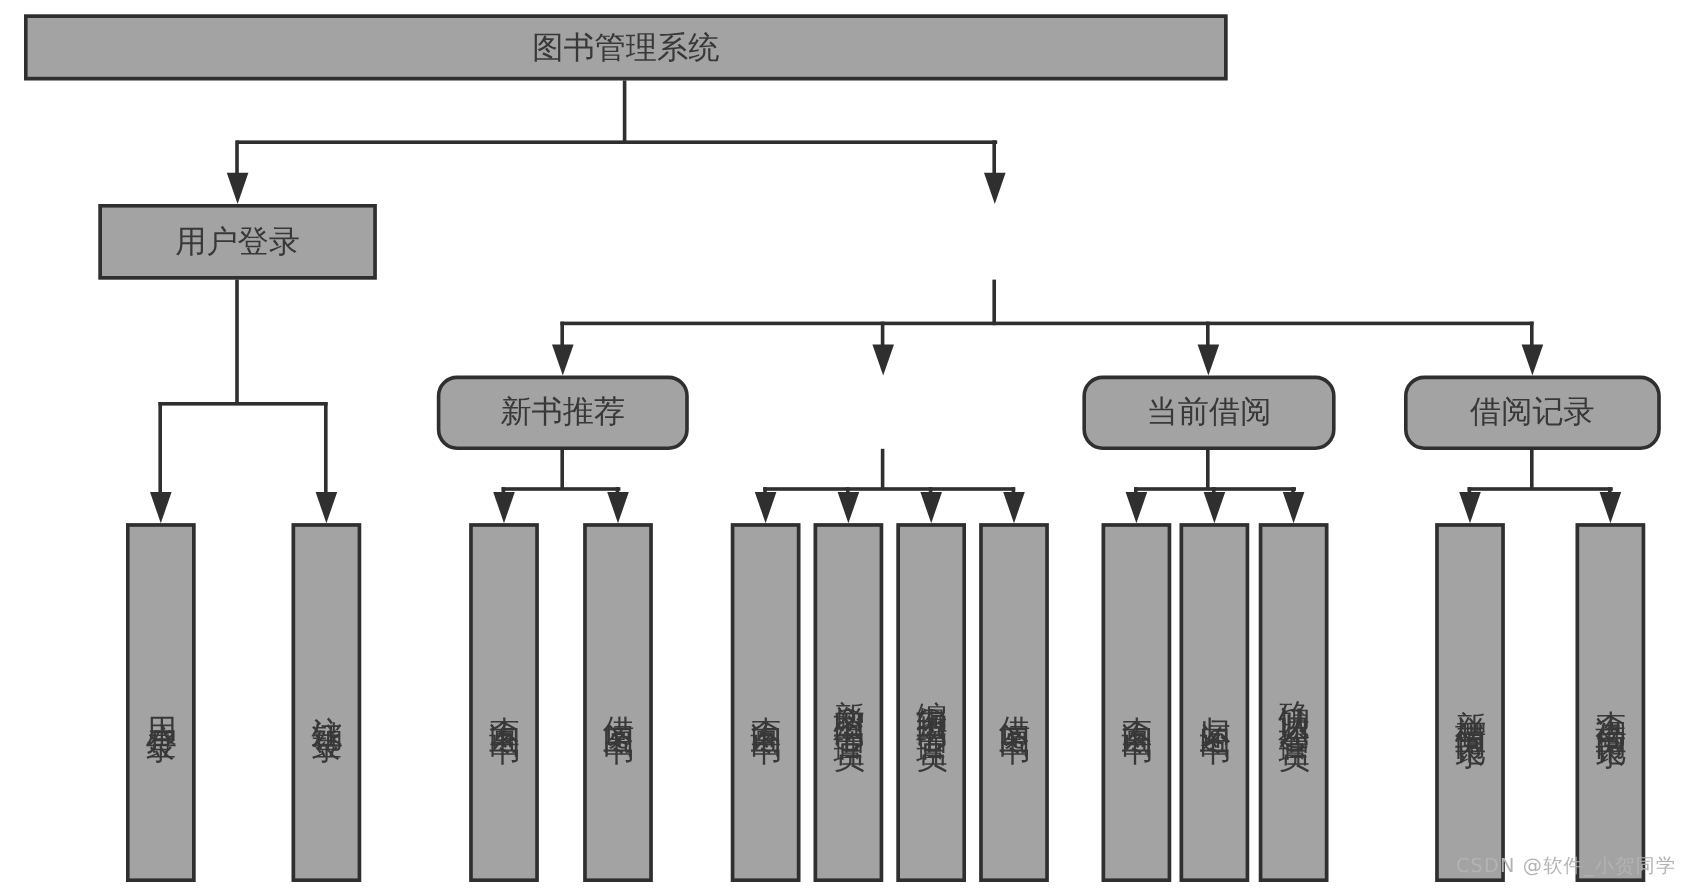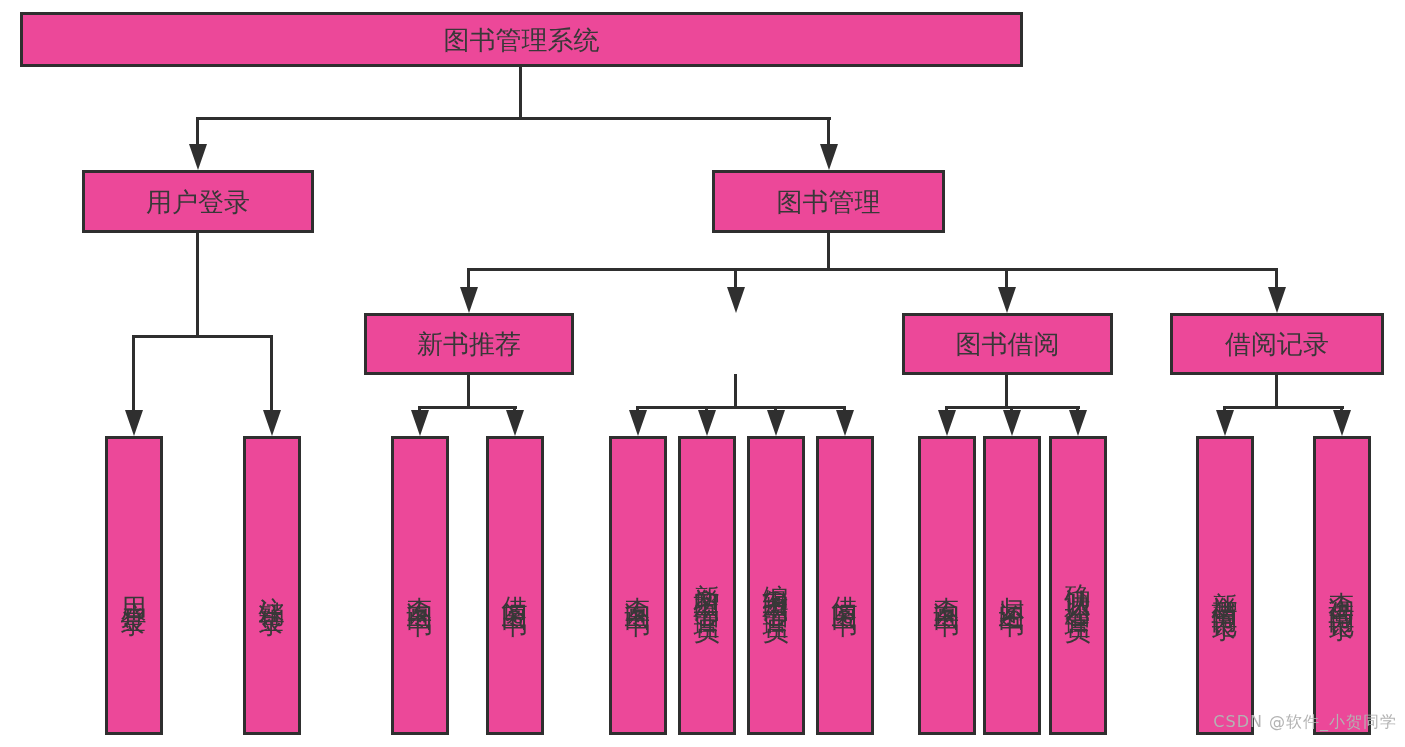--- a/index.html
+++ b/index.html
@@ -9,26 +9,26 @@
     --wm-color:#b3b3b3;
   }
   html,body{margin:0;padding:0;background:var(--bg-color);}
   .canvas{
     position:relative;width:1405px;height:747px;background:var(--bg-color);
     font-family:"DejaVu Sans","Liberation Sans",sans-serif;color:var(--text-color);
     overflow:hidden;
   }
   .box{
     position:absolute;box-sizing:border-box;border:3px solid var(--line-color);
-    background:#ec4899;display:flex;align-items:center;justify-content:center;
+    background:#a3a3a3;display:flex;align-items:center;justify-content:center;
     font-size:26px;line-height:1;white-space:nowrap;
   }
   .lvl1{left:20px;top:12px;width:1003px;height:55px;}
   .lvl2{top:170px;height:63px;}
-  .lvl3{top:313px;height:62px;}
+  .lvl3{top:313px;height:62px;border-radius:17px;}
   .leaf{top:436px;height:299px;width:58px;}
   .vtext{
     writing-mode:vertical-rl;text-orientation:mixed;letter-spacing:5px;
     display:block;
   }
   .vline{position:absolute;width:3px;background:var(--line-color);}
   .hline{position:absolute;height:3px;background:var(--line-color);}
   .arrow{
     position:absolute;width:0;height:0;
     border-left:9px solid transparent;border-right:9px solid transparent;
@@ -44,29 +44,26 @@
 
 <div class="canvas">
 
   <div class="box lvl1">
     <span>图书管理系统</span>
   </div>
 
   <div class="box lvl2" style="left:82px;width:232px">
     <span>用户登录</span>
   </div>
-  <div class="box lvl2" style="left:712px;width:233px">
-    <span>图书管理</span>
-  </div>
 
   <div class="box lvl3" style="left:364px;width:210px">
     <span>新书推荐</span>
   </div>
   <div class="box lvl3" style="left:902px;width:211px">
-    <span>图书借阅</span>
+    <span>当前借阅</span>
   </div>
   <div class="box lvl3" style="left:1170px;width:214px">
     <span>借阅记录</span>
   </div>
 
   <div class="box leaf" style="left:105px">
     <span class="vtext">用户登录</span>
   </div>
   <div class="box leaf" style="left:243px">
     <span class="vtext">注销登录</span>

